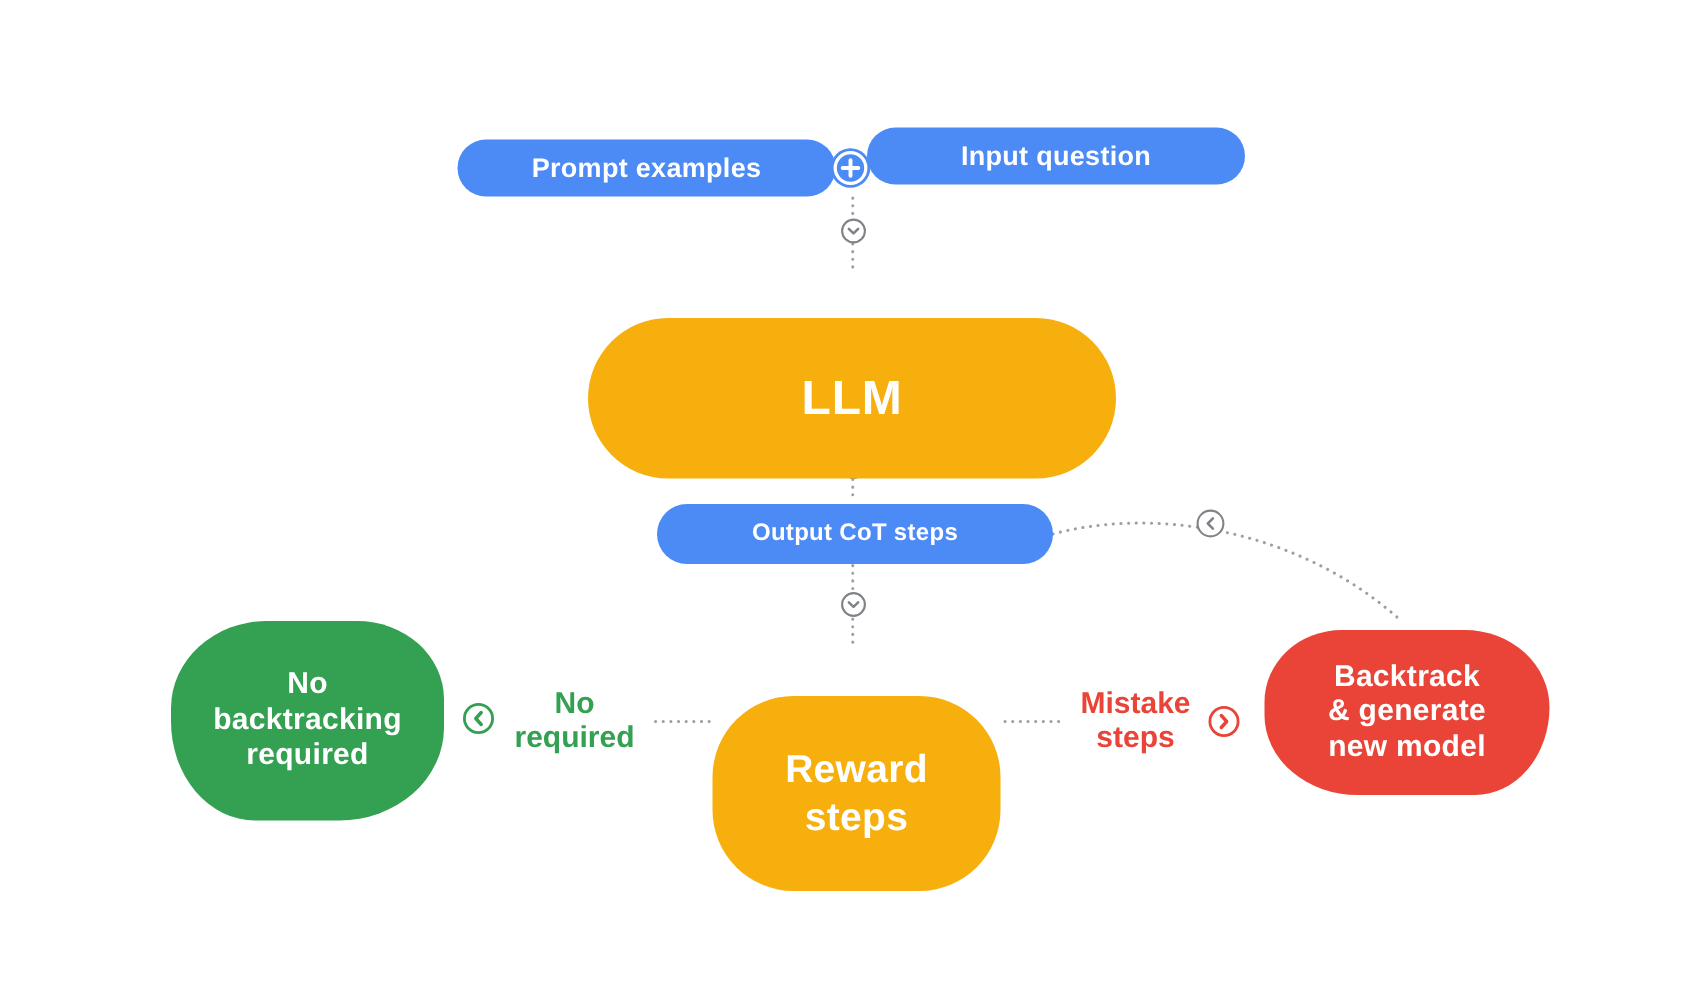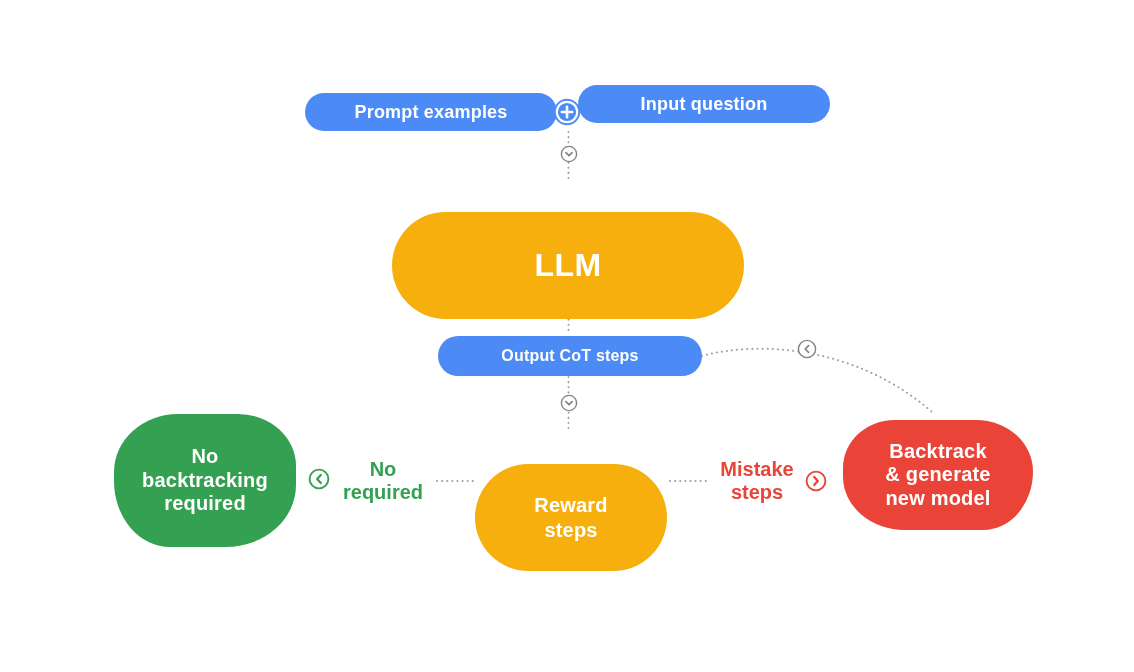--- a/index.html
+++ b/index.html
@@ -15,21 +15,21 @@
   }
   .pill-blue { background:var(--blue,#4C8BF5); }
   .box-yellow { background:var(--yellow,#F6AF0C);margin-top:32px; }
   .blob-green { background:var(--green,#33A052); }
   .blob-red { background:var(--red,#E94437); }
 
   #prompt-pill  { left:305px; top:93px;  width:252px; height:38px; border-radius:19px; font-size:18px; }
   #input-pill   { left:578px; top:85px;  width:252px; height:38px; border-radius:19px; font-size:18px; }
   #llm-node     { left:392px; top:180px; width:352px; height:107px; border-radius:54px; font-size:32px; letter-spacing:.5px; }
   #output-pill  { left:438px; top:336px; width:264px; height:40px; border-radius:20px; font-size:16px; }
-  #reward-node  { left:475px; top:432px; width:192px; height:107px; border-radius:54px; font-size:20px; line-height:1.22; }
+  #reward-node  { left:475px; top:432px; width:192px; height:130px; border-radius:54px; font-size:26px; line-height:1.22; }
   #green-blob   { left:114px; top:414px; width:182px; height:133px; font-size:20px; line-height:1.18;
                   border-radius:64px 58px 70px 56px / 58px 52px 62px 66px; }
   #red-blob     { left:843px; top:420px; width:190px; height:110px; font-size:20px; line-height:1.18;
                   border-radius:58px 64px 56px 70px / 54px 58px 66px 60px; }
 
   .edge-label {
     position:absolute; width:110px; text-align:center;
     font-weight:bold; font-size:20px; line-height:1.15;
   }
   #no-mistakes-label   { left:328px; top:458px; color:var(--green,#33A052); }

